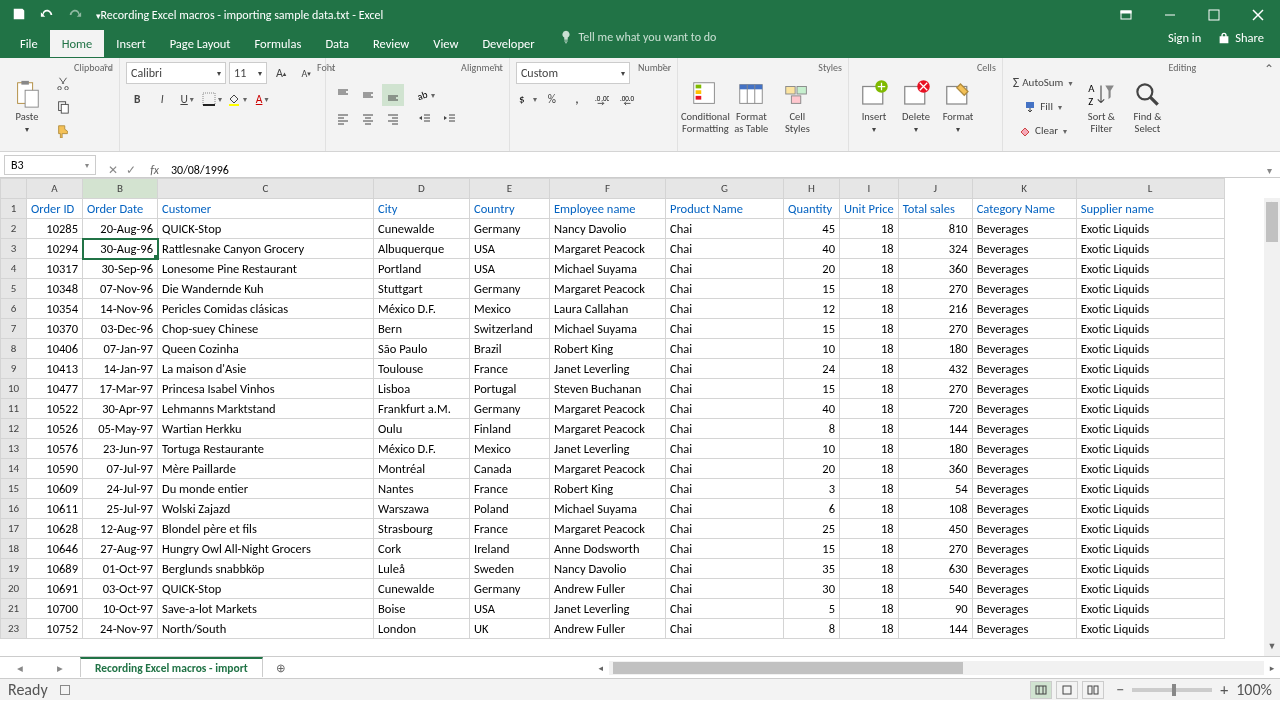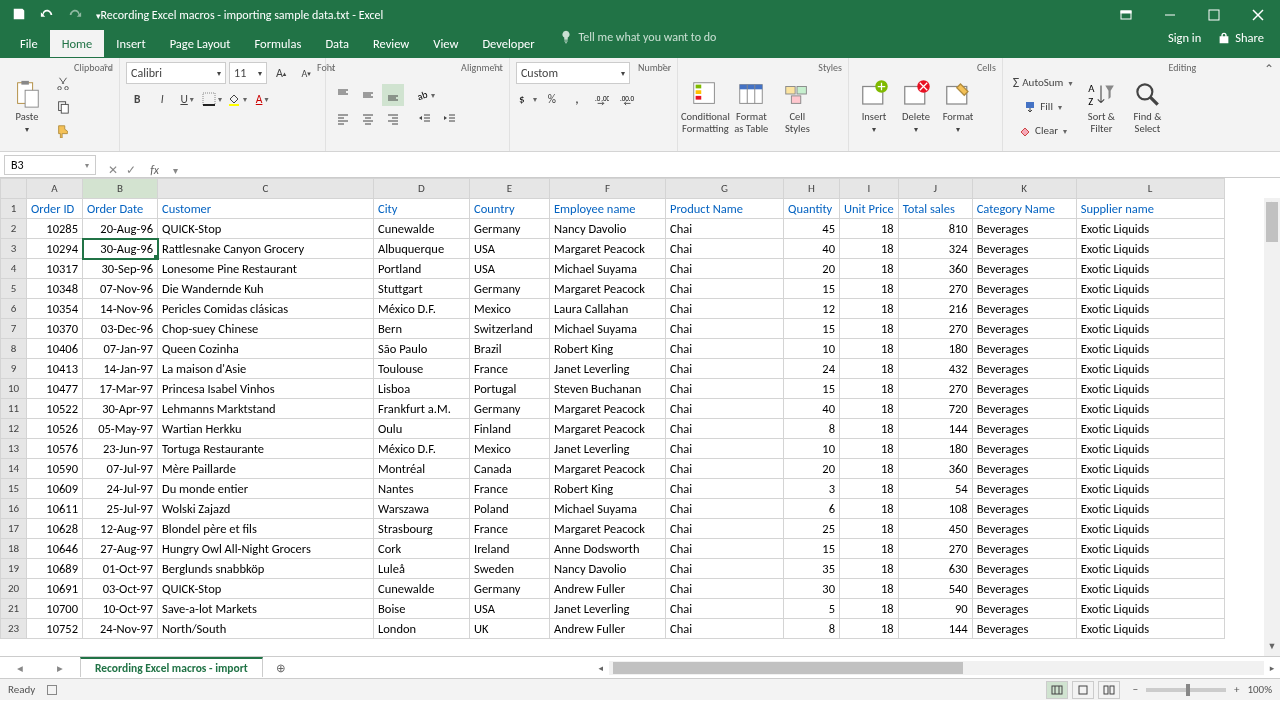--- a/index.html
+++ b/index.html
@@ -70,21 +70,21 @@
 .sheetbar { height: 22px; background: #fff; border-top: 1px solid #ccc; display: flex; align-items: center; font-size: 11.5px; }
 .sheetbar .nav { width: 80px; display: flex; justify-content: space-around; color: #888; }
 .sheetbar .tab { padding: 2px 14px; border: 1px solid #ccc; border-bottom: none; background: #fff; font-weight: bold; color: #217346; border-top: 2px solid #217346; margin-top: -1px; }
 .sheetbar .addtab { width: 24px; height: 20px; display: flex; align-items: center; justify-content: center; margin-left: 6px; color: #666; border: 1px solid transparent; }
 .sheetbar .hscroll { flex: 1; margin-left: 300px; display: flex; align-items: center; }
 .sheetbar .hscroll .track { flex: 1; height: 14px; background: #f1f1f1; position: relative; }
 .sheetbar .hscroll .thumb { position: absolute; left: 4px; width: 350px; top: 1px; bottom: 1px; background: #c1c1c1; }
 .sheetbar .hscroll .arr { width: 16px; text-align: center; font-size: 9px; color: #666; }
 
 
-.status { height: 22px; background: #f3f3f3; border-top: 1px solid #ccc; display: flex; align-items: center; font-size: 11px; color: #555; padding: 0 8px; }
+.status { height: 22px; background: #f3f3f3; border-top: 1px solid #ccc; display: flex; align-items: center; font-size: 16px; color: #555; padding: 0 8px; }
 .status .views { margin-left: auto; display: flex; gap: 4px; }
 .status .vbtn { width: 22px; height: 18px; border: 1px solid #ccc; display: flex; align-items: center; justify-content: center; }
 .status .zoom { display: flex; align-items: center; gap: 8px; margin-left: 12px; }
 .status .slider { width: 80px; height: 4px; background: #ccc; position: relative; }
 .status .slider::after { content:''; position:absolute; left: 50%; top:-4px; width:4px; height:12px; background:#888; }
 </style>
 </head>
 <body>
 
 <div class="titlebar">
@@ -471,20 +471,21 @@
 <div class="fbar">
   <div class="namebox">
       <span>B3</span>
       <span style="font-size:8px;color:#888">▾</span>
     </div>
   <div class="fxbtns">
     <span>✕</span>
     <span>✓</span>
   </div>
   <div class="fx">fx</div>
+  <div class="formula">30/08/1996</div>
   <span style="padding:0 8px;color:#888;font-size:10px">▾</span>
 </div>
 
 <div class="gridwrap">
   <table class="grid" id="grid">
       <colgroup>
         <col style="width: 26px;">
         <col style="width: 56px;">
         <col style="width: 75px;">
         <col style="width: 216px;">

